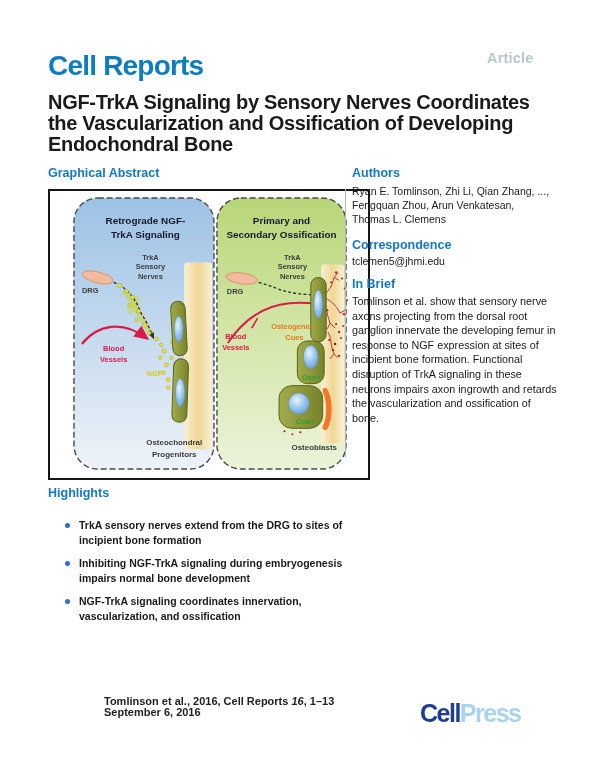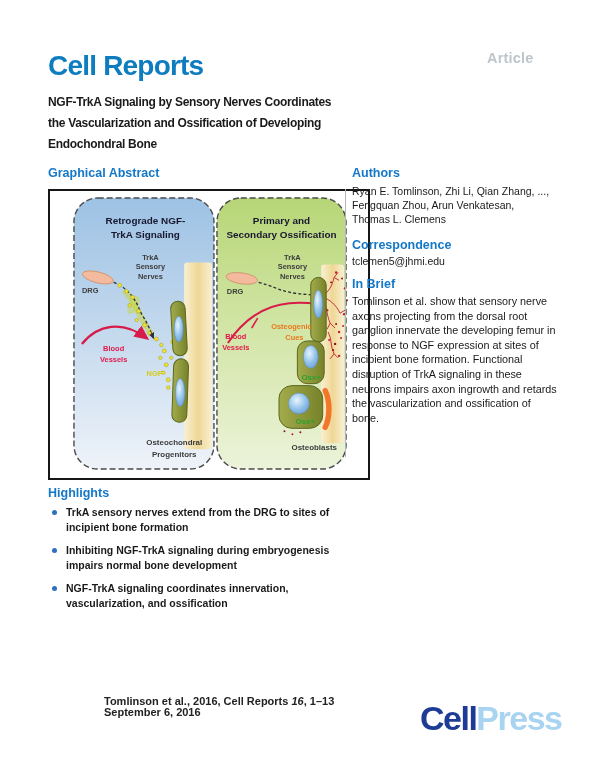--- a/index.html
+++ b/index.html
@@ -3,46 +3,46 @@
 <meta charset="utf-8">
 <style>
   html,body{margin:0;padding:0;background:#fff;}
   .page{position:relative;width:600px;height:779px;background:#ffffff;
         font-family:"Liberation Sans",sans-serif;overflow:hidden;}
   .abs{position:absolute;}
 
   
   .journal-logo{left:48px;top:50px;font-size:28px;font-weight:bold;color:#0E7DBF;letter-spacing:-0.8px;}
   .article-type{left:487px;top:50px;font-size:14.5px;font-weight:bold;color:#BDC6CB;letter-spacing:0.2px;}
-  .paper-title{left:48px;top:92px;width:505px;font-size:12px;line-height:21px;font-weight:bold;color:#1A1A1A;letter-spacing:-0.3px;}
+  .paper-title{left:48px;top:92px;width:505px;font-size:20px;line-height:21px;font-weight:bold;color:#1A1A1A;letter-spacing:-0.3px;}
 
   .sec-head{font-size:12.5px;font-weight:bold;color:#1478C8;}
 
   
   .figure-box{left:48px;top:189px;width:322px;height:291px;border:2px solid #161616;background:#fff;box-sizing:border-box;padding:2px;}
   .figure-box svg{display:block;width:100%;height:100%;}
   svg text{font-family:"Liberation Sans",sans-serif;font-weight:bold;}
 
   
   .col-divider{left:345px;top:189px;width:1px;height:268px;background:#B5B5B5;}
   .authors-names{left:352px;top:184px;width:232px;font-size:10.5px;line-height:14.2px;color:#1A1A1A;font-weight:400;}
   .correspondence-email{left:352px;top:255px;font-size:10.5px;color:#1A1A1A;font-weight:500;}
   .inbrief-text{left:352px;top:294px;width:206px;font-size:10.8px;line-height:14.6px;color:#1A1A1A;font-weight:500;}
 
   
-  .highlights-list{left:48px;top:505px;width:312px;margin:0;padding:0;list-style:none;}
+  .highlights-list{left:48px;top:505px;width:312px;margin:13px;padding:0;list-style:none;}
   .highlights-list li{display:flex;margin:0 0 9px 0;}
   .hl-bullet{flex:0 0 auto;width:5px;height:5px;border-radius:50%;background:#2F6FC1;margin:5px 9px 0 4px;}
   .hl-text{font-size:10.5px;line-height:14.5px;font-weight:600;color:#1A1A1A;}
 
   
   .cite-block{left:104px;top:696px;font-size:11px;line-height:10.8px;color:#222;font-weight:600;}
   .cite-vol{font-style:italic;}
   .doi-link{color:#3D8FCE;text-decoration:none;font-weight:600;}
-  .cellpress-logo{left:420px;top:699px;font-size:34px;font-weight:bold;letter-spacing:-1.5px;}
+  .cellpress-logo{left:420px;top:699px;font-size:25px;font-weight:bold;letter-spacing:-1.5px;}
   .cp-cell{color:#1E3C96;}
   .cp-press{color:#A9D4F1;}
 </style>
 </head>
 <body>
 
 <div class="page">
 
   <div class="abs journal-logo">Cell Reports</div>
   <div class="abs article-type">Article</div>

